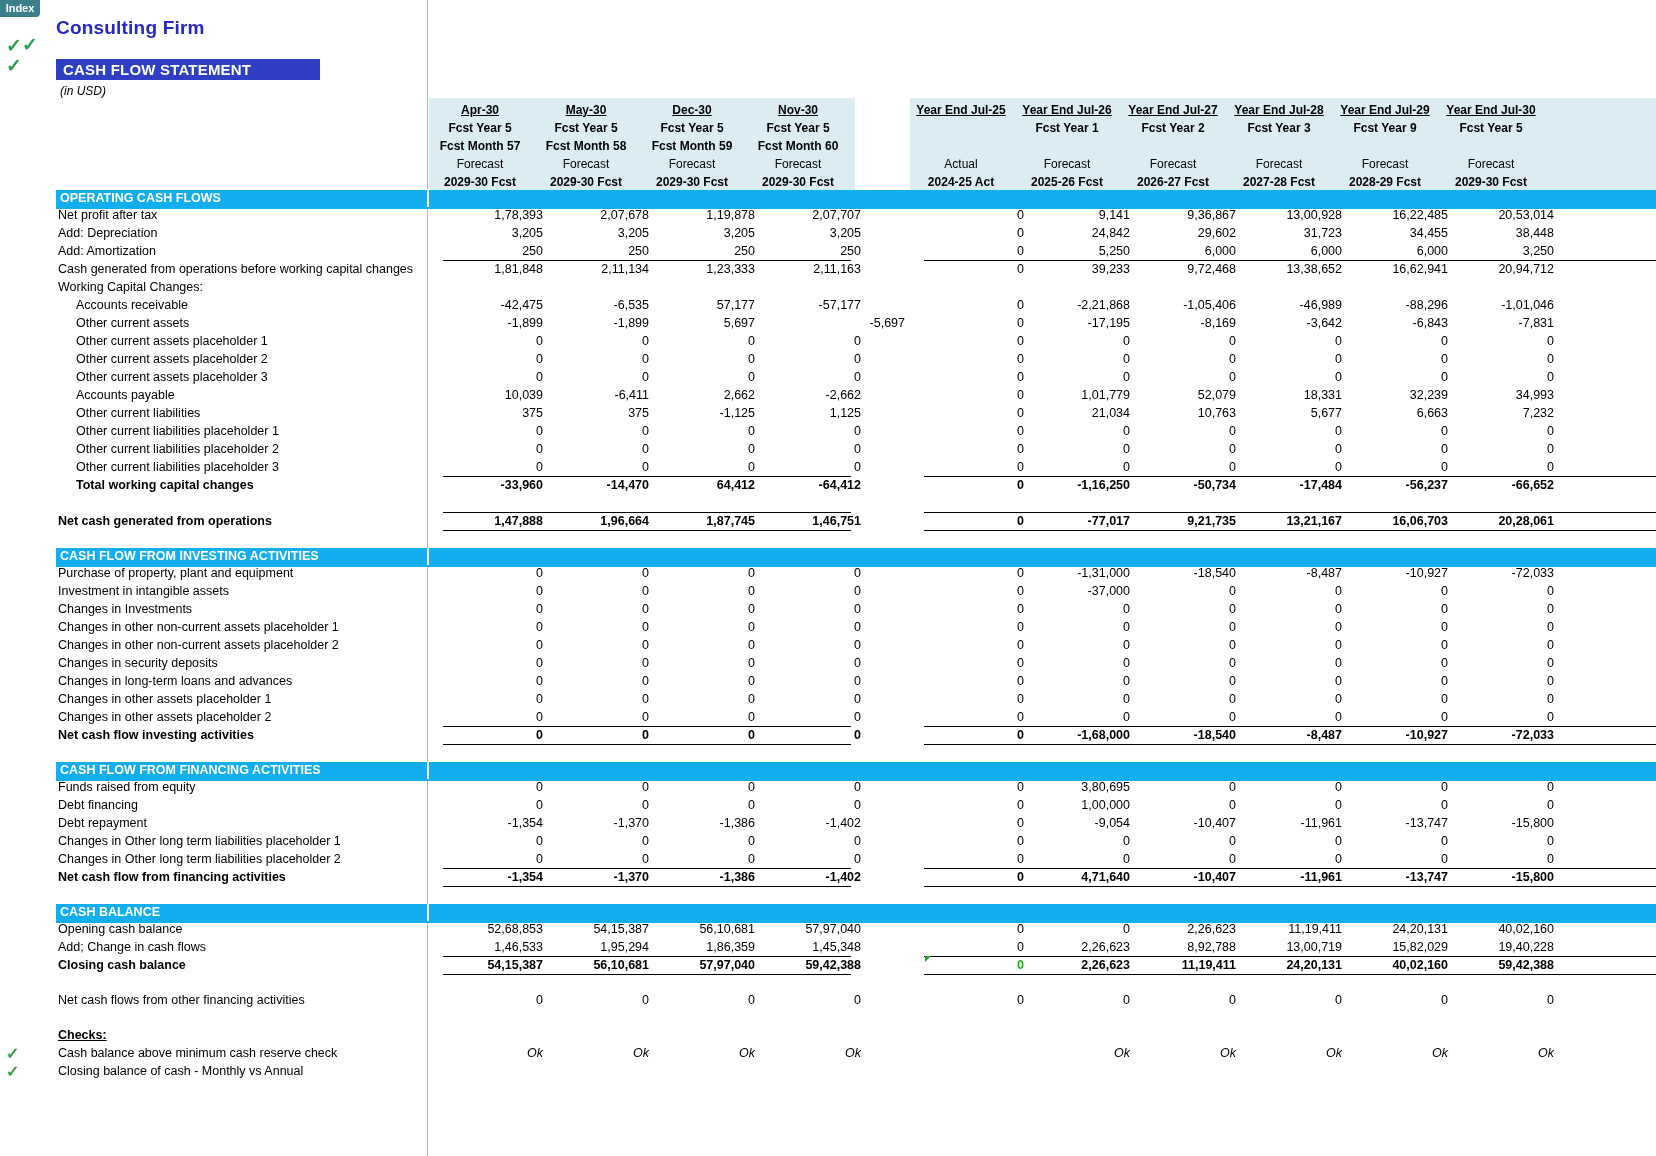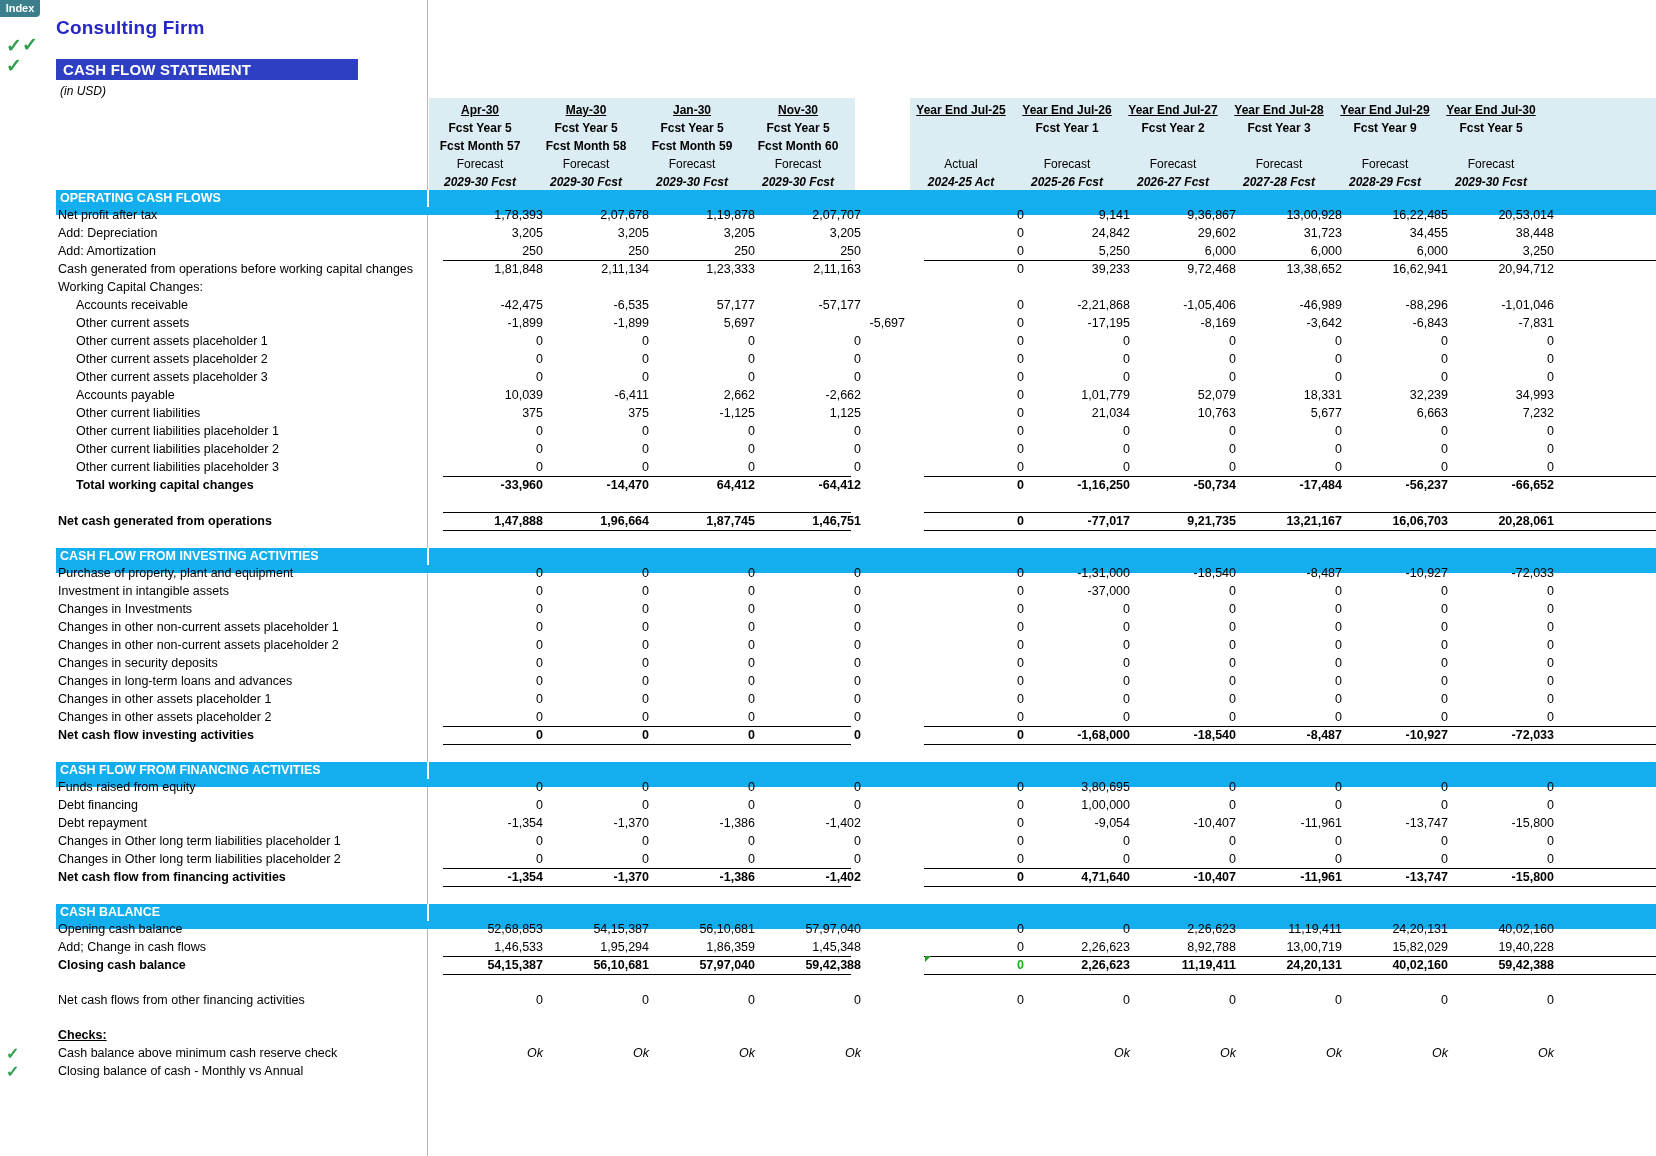--- a/index.html
+++ b/index.html
@@ -40,21 +40,21 @@
     top: 17px;
     font-size: 19px;
     font-weight: bold;
     color: #2727c8;
     letter-spacing: 0.2px;
   }
   #statement-title {
     position: absolute;
     left: 56px;
     top: 59px;
-    width: 302px;
+    width: 264px;
     height: 21px;
     background: #2f3fc4;
     color: #ffffff;
     font-size: 15px;
     font-weight: bold;
     line-height: 21px;
     padding-left: 7px;
     box-sizing: border-box;
     letter-spacing: 0.2px;
   }
@@ -106,21 +106,21 @@
     text-align: center;
     font-size: 12px;
     font-weight: bold;
     box-sizing: border-box;
     padding-top: 3px;
   }
   .hdr-col .l1 { text-decoration: underline; display:block; line-height: 18px;}
   .hdr-col .l2 { display:block; line-height: 18px;}
   .hdr-col .l3 { display:block; line-height: 18px;}
   .hdr-col .l4 { display:block; line-height: 18px; font-weight: normal;}
-  .hdr-col .l5 { display:block; line-height: 18px; font-style: italic;}
+  .hdr-col .l5 { display:block; line-height: 18px;}
   .hdr-col.annual .l1 { font-size: 12px; }
   .hdr-col.annual .l2, .hdr-col.annual .l3, .hdr-col.annual .l4 { font-weight: bold;}
   .hdr-col.annual .l4 { font-weight: normal; }
 
   
   #grid { position: absolute; left: 0; top: 190px; width: 1656px; }
   .row { position: relative; height: 18px; }
 
   .lbl {
     position: absolute;
@@ -143,21 +143,21 @@
   }
   .cell.bold { font-weight: bold; }
   .cell.italic { font-style: italic; }
   .cell.green { color: #17b317; }
 
   
   .sect {
     position: absolute;
     left: 56px;
     top: 0px;
-    height: 25px;
+    height: 19px;
     background: #13aeee;
     color: #ffffff;
     font-size: 12.5px;
     font-weight: bold;
     line-height: 17px;
     padding-left: 4px;
     box-sizing: border-box;
     width: 1600px;
   }
   .sect .gapmask {
@@ -212,21 +212,21 @@
       <span class="l5">2029-30 Fcst</span>
     </div>
     <div class="hdr-col monthly" style="left: 533px;">
       <span class="l1">May-30</span>
       <span class="l2">Fcst Year 5</span>
       <span class="l3">Fcst Month 58</span>
       <span class="l4">Forecast</span>
       <span class="l5">2029-30 Fcst</span>
     </div>
     <div class="hdr-col monthly" style="left: 639px;">
-      <span class="l1">Jan-30</span>
+      <span class="l1">Dec-30</span>
       <span class="l2">Fcst Year 5</span>
       <span class="l3">Fcst Month 59</span>
       <span class="l4">Forecast</span>
       <span class="l5">2029-30 Fcst</span>
     </div>
     <div class="hdr-col monthly" style="left: 745px;">
       <span class="l1">Nov-30</span>
       <span class="l2">Fcst Year 5</span>
       <span class="l3">Fcst Month 60</span>
       <span class="l4">Forecast</span>

